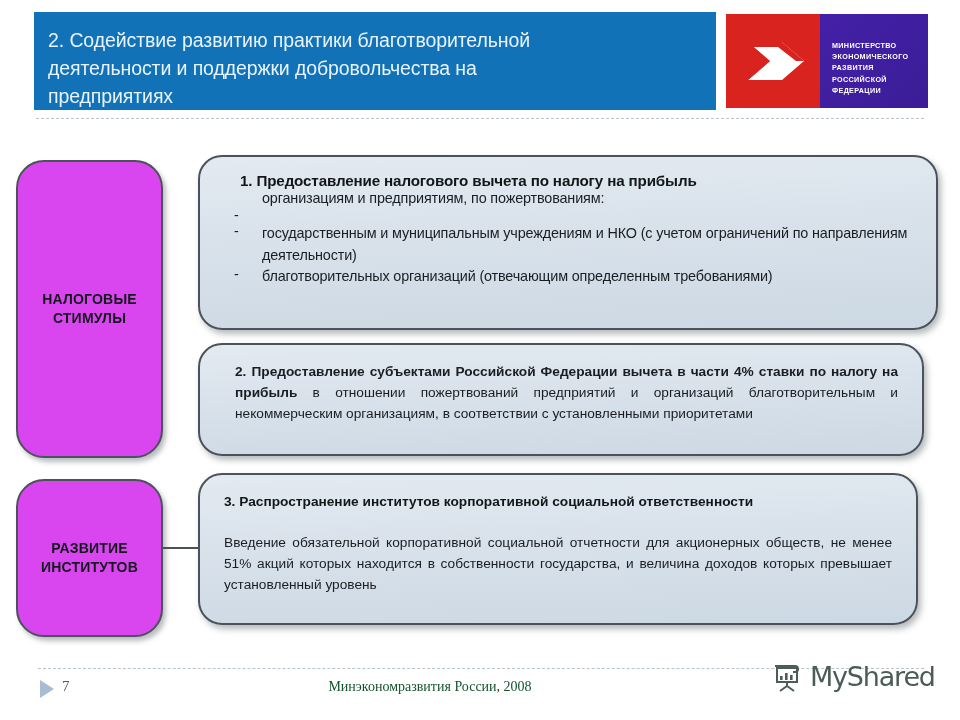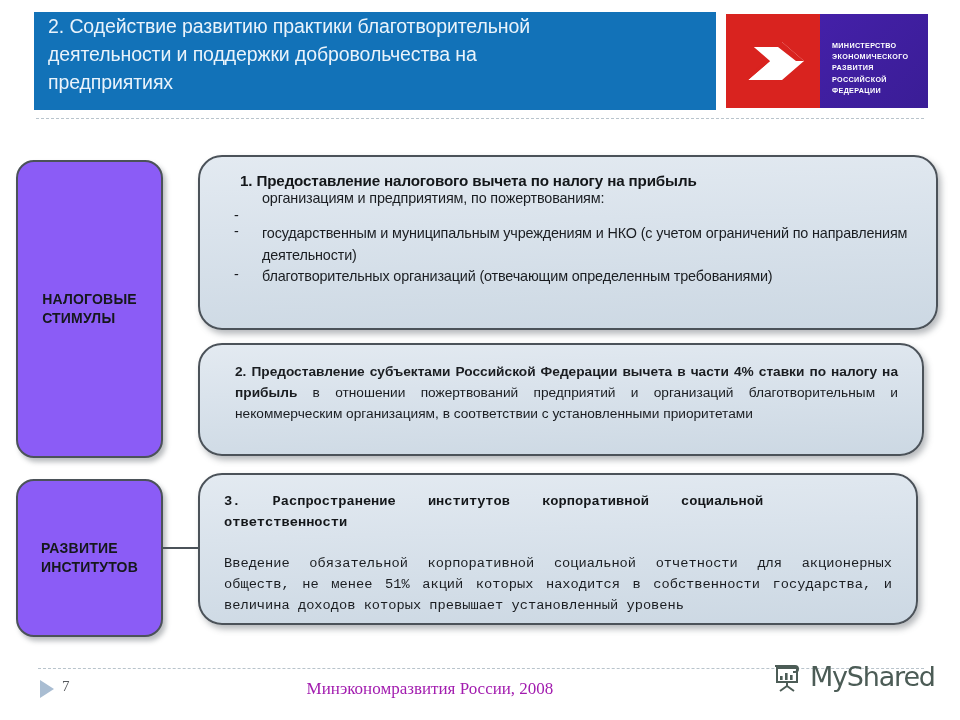--- a/index.html
+++ b/index.html
@@ -17,21 +17,21 @@
 
   
   #header-band {
     position: absolute;
     left: 34px;
     top: 12px;
     width: 682px;
     height: 98px;
     background: #1272b8;
     box-sizing: border-box;
-    padding: 0 16px 0 14px;
+    padding: 14px 16px 0 14px;
   }
   #header-title {
     color: #e9f3fb;
     font-size: 19.5px;
     line-height: 28px;
     font-weight: 400;
     letter-spacing: -0.1px;
     white-space: pre-line;
   }
 
@@ -73,27 +73,28 @@
     left: 36px;
     top: 118px;
     width: 888px;
     height: 0;
     border-top: 1px dashed #b9c4cc;
   }
 
   
   .lbox {
     position: absolute;
-    background: #8b5cf6;
+    background: #d946ef;
     border: 2.5px solid #4b5259;
-    border-radius: 18px;
+    border-radius: 28px;
     box-sizing: border-box;
     display: flex;
     align-items: center;
     justify-content: center;
+    text-align: center;
     box-shadow: 3px 4px 5px rgba(80,88,96,0.40);
   }
   .lbox-label {
     font-size: 14px;
     font-weight: bold;
     color: #15181c;
     line-height: 19px;
     letter-spacing: 0.2px;
     white-space: pre-line;
   }
@@ -106,21 +107,21 @@
     border: 2.5px solid #4b5259;
     border-radius: 24px;
     box-sizing: border-box;
     background: linear-gradient(178deg, #e3eaf1 0%, #dae3ec 38%, #ccd8e3 100%);
     box-shadow: 3px 4px 6px rgba(80,88,96,0.42);
     padding: 12px 20px 10px 22px;
   }
 
   #rbox-1 { left: 198px; top: 155px; width: 740px; height: 175px; }
   #rbox-2 { left: 198px; top: 343px; width: 726px; height: 113px; padding-left: 33px; }
-  #rbox-3 { left: 198px; top: 473px; width: 720px; height: 152px; font-family: Liberation Mono, monospace; }
+  #rbox-3 { left: 198px; top: 473px; width: 720px; height: 152px; }
 
   
   #rbox-1 .b1-head {
     font-size: 15.2px;
     font-weight: bold;
     color: #14171a;
     margin: 3px 0 1px 18px;
     letter-spacing: -0.15px;
   }
   #rbox-1 .b1-sub {
@@ -215,22 +216,22 @@
     font-size: 15px;
     color: #55585c;
     font-family: "Liberation Serif", serif;
   }
   #footer-center {
     position: absolute;
     left: 0;
     top: 679px;
     width: 860px;
     text-align: center;
-    font-size: 17px;
-    color: #a21caf;
+    font-size: 14px;
+    color: #14532d;
     font-family: "Liberation Serif", serif;
   }
   #footer-brand {
     position: absolute;
     left: 772px;
     top: 660px;
     display: flex;
     align-items: center;
     gap: 4px;
   }

